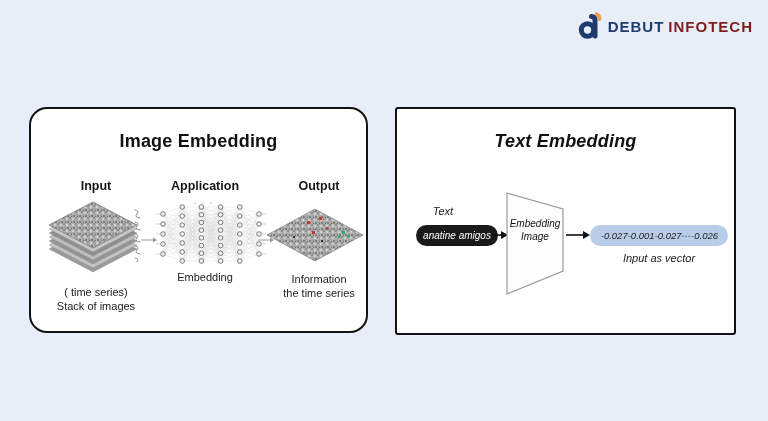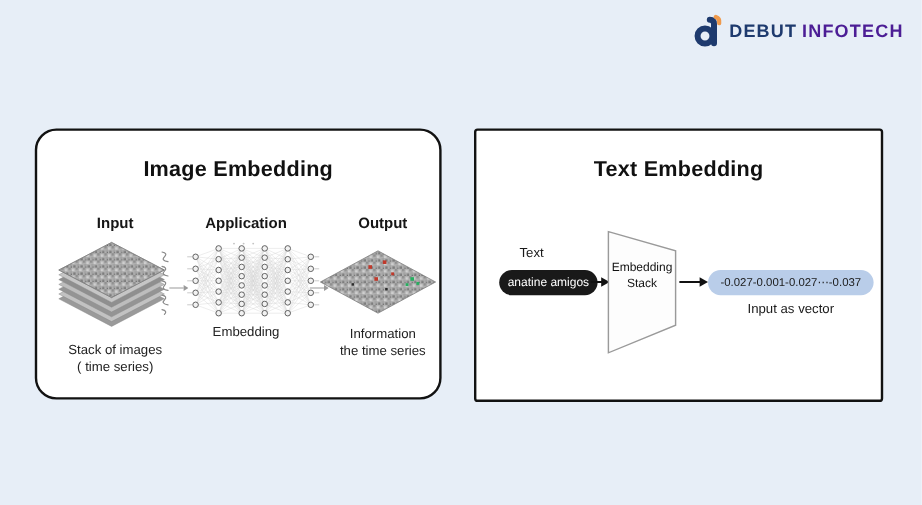--- a/index.html
+++ b/index.html
@@ -3,26 +3,26 @@
 <meta charset="utf-8">
 <style>
   html,body{margin:0;padding:0;}
   body{font-family:"Liberation Sans","DejaVu Sans",sans-serif;}
   .stage{position:relative;width:768px;height:421px;background:#e7eef7;overflow:hidden;}
 
   
   .logo{position:absolute;top:11px;right:15px;display:flex;align-items:center;gap:5px;}
   .logo-text{font-size:15px;font-weight:800;letter-spacing:1px;white-space:nowrap;}
   .brand-first{color:#1e3a6e;}
-  .brand-second{color:#4c1d95;margin-left:4px;}
+  .brand-second{color:#7f1d1d;margin-left:4px;}
 
   
   .panel{position:absolute;background:#ffffff;border:2px solid #121212;border-radius:3px;}
   .panel-left{left:29px;top:107px;width:335px;height:222px;border-radius:18px;}
-  .panel-right{left:395px;top:107px;width:337px;height:224px;}
+  .panel-right{left:395px;top:107px;width:337px;height:224px;font-style:italic;}
   .panel-title{position:absolute;left:0;right:0;top:22px;text-align:center;
                font-size:18px;font-weight:bold;color:#111;letter-spacing:.2px;}
 
   
   .col-header{position:absolute;top:70px;font-size:12.5px;font-weight:bold;color:#161616;text-align:center;}
   .hdr-input{left:10px;width:110px;}
   .hdr-application{left:118px;width:112px;}
   .hdr-output{left:234px;width:108px;}
 
   .caption{position:absolute;font-size:11px;line-height:14px;color:#222;text-align:center;}
@@ -44,21 +44,21 @@
   .pill-dark{position:absolute;left:9px;top:116px;width:82px;height:21px;border-radius:11px;
              background:#191919;color:#ffffff;font-size:10px;display:flex;align-items:center;
              justify-content:center;white-space:nowrap;margin-left:10px;}
   .barrow1{position:absolute;left:95px;top:121px;}
   .trap-svg{position:absolute;left:108px;top:82px;}
   .model-label{position:absolute;left:110px;top:108px;width:56px;text-align:center;
                font-size:10px;line-height:13px;color:#111;}
   .barrow2{position:absolute;left:169px;top:121px;}
   .pill-vector{position:absolute;left:193px;top:116px;width:138px;height:21px;border-radius:11px;
                background:#b9cde9;color:#1c1c1c;font-size:9.5px;display:flex;align-items:center;
-               justify-content:center;padding:0 10px;box-sizing:border-box;white-space:nowrap;}
+               justify-content:flex-end;padding:0 10px;box-sizing:border-box;white-space:nowrap;}
   .cap-vector{position:absolute;left:193px;top:143px;width:138px;text-align:center;
               font-size:11px;color:#1a1a1a;}
 </style>
 </head>
 <body>
 
 <div class="stage">
 
   <svg width="0" height="0" style="position:absolute">
     <defs>
@@ -439,22 +439,22 @@
         <rect x="84" y="29" width="2.4" height="2.4"></rect>
         <rect x="75" y="30" width="2.4" height="2.4"></rect>
       </g>
       <g fill="#2c2c2c">
         <rect x="30" y="30" width="2" height="2"></rect>
         <rect x="58" y="34" width="2" height="2"></rect>
       </g>
     </svg>
 
     <div class="caption cap-input">
+      <div>( time series)</div>
       <div>Stack of images</div>
-      <div>( time series)</div>
     </div>
     <div class="caption cap-embedding">Embedding</div>
     <div class="caption cap-output">
       <div>Information</div>
       <div>the time series</div>
     </div>
   </div>
 
   <div class="panel panel-right">
     <div class="panel-title">Text Embedding</div>
@@ -466,31 +466,31 @@
     <svg class="barrow1" width="16" height="10" viewBox="0 0 16 10">
       <line x1="0" y1="5" x2="10" y2="5" stroke="#111" stroke-width="1.6"></line>
       <polygon points="9,1 16,5 9,9" fill="#111"></polygon>
     </svg>
 
     <svg class="trap-svg" width="60" height="106" viewBox="0 0 60 106">
       <polygon points="2,2 58,18 58,80 2,103" fill="#fdfdfd" stroke="#9a9a9a" stroke-width="1.2"></polygon>
     </svg>
     <div class="model-label">
       <div>Embedding</div>
-      <div>Stack</div>
+      <div>Image</div>
     </div>
 
     <svg class="barrow2" width="24" height="10" viewBox="0 0 24 10">
       <line x1="0" y1="5" x2="18" y2="5" stroke="#111" stroke-width="1.6"></line>
       <polygon points="17,1 24,5 17,9" fill="#111"></polygon>
     </svg>
 
     <div class="pill-vector">
       <span>-0.027</span>
       <span>-0.001</span>
       <span>-0.027</span>
       <span>⋯</span>
-      <span>-0.037</span>
+      <span>-0.026</span>
     </div>
     <div class="cap-vector">Input as vector</div>
   </div>
 
 </div>
 
 </body></html>

